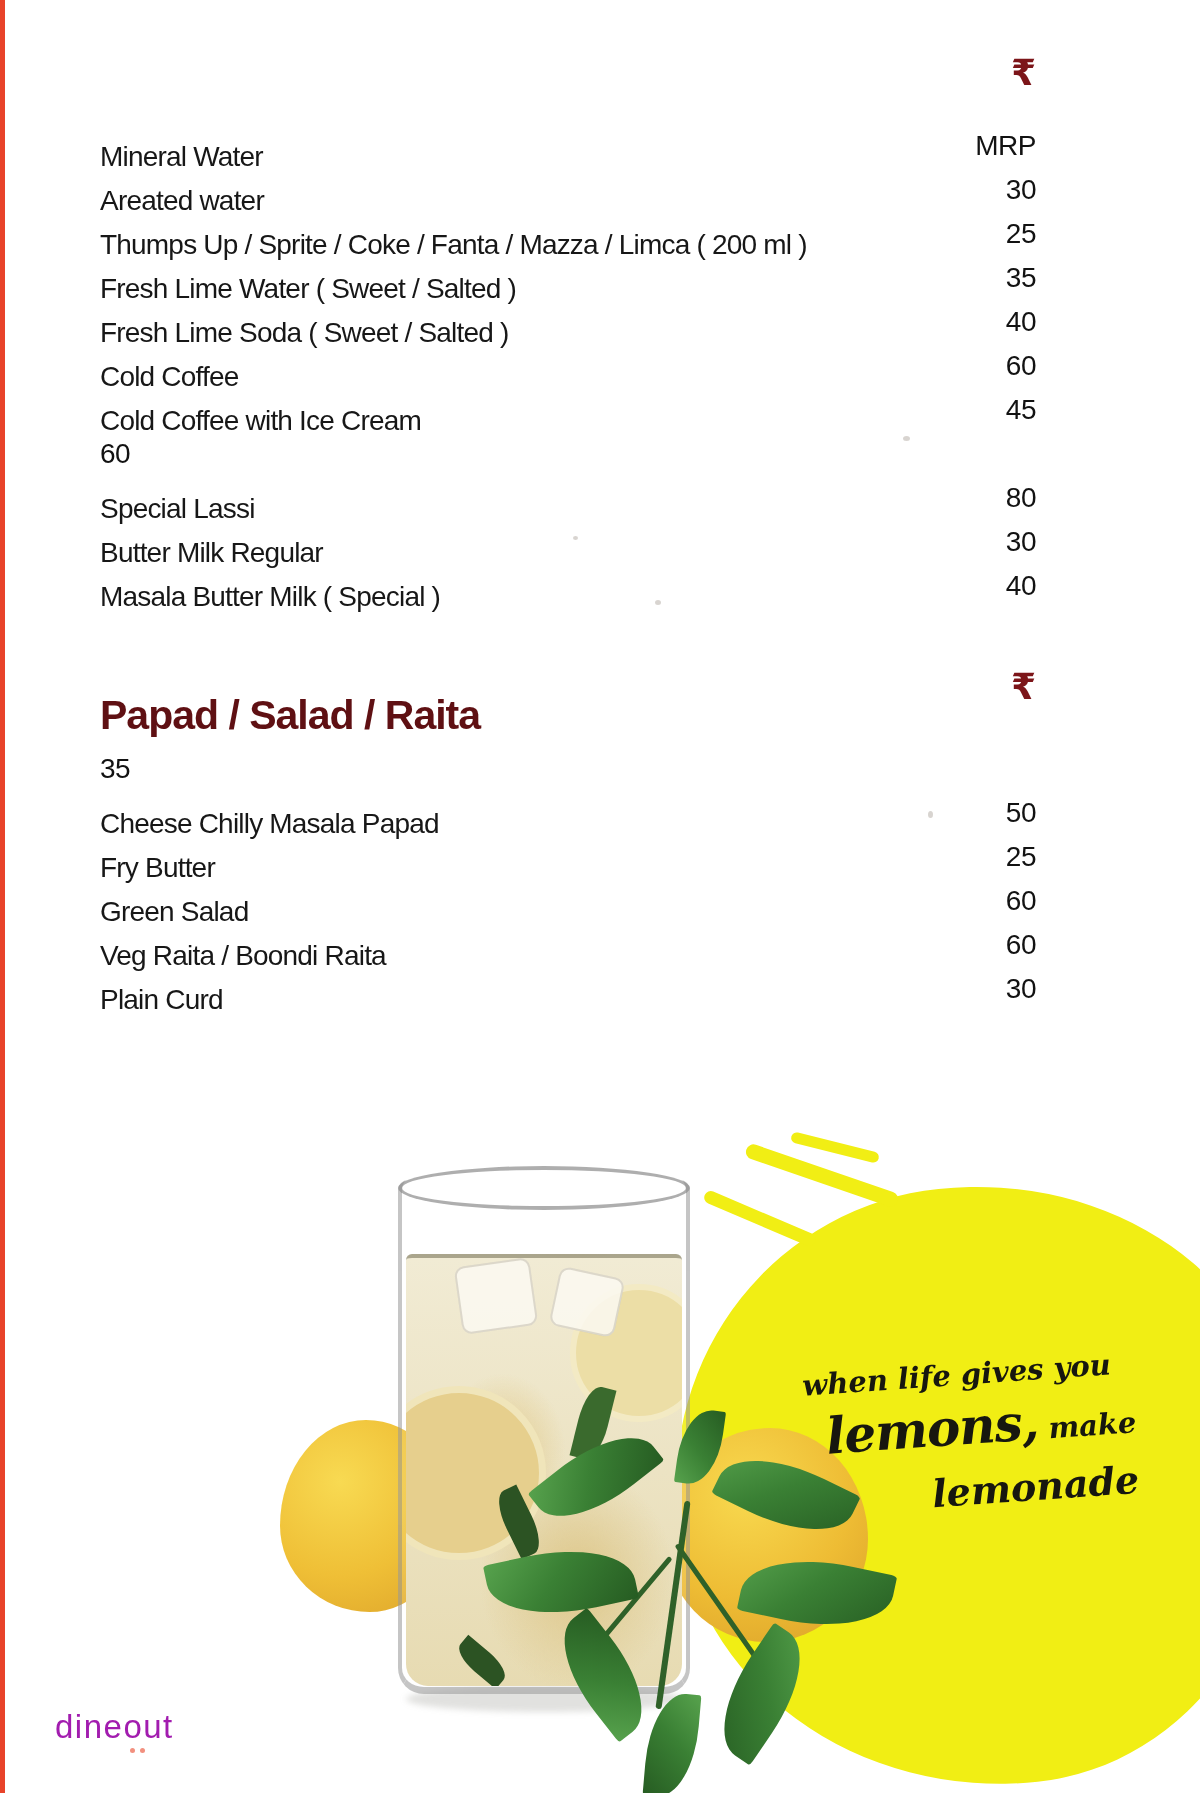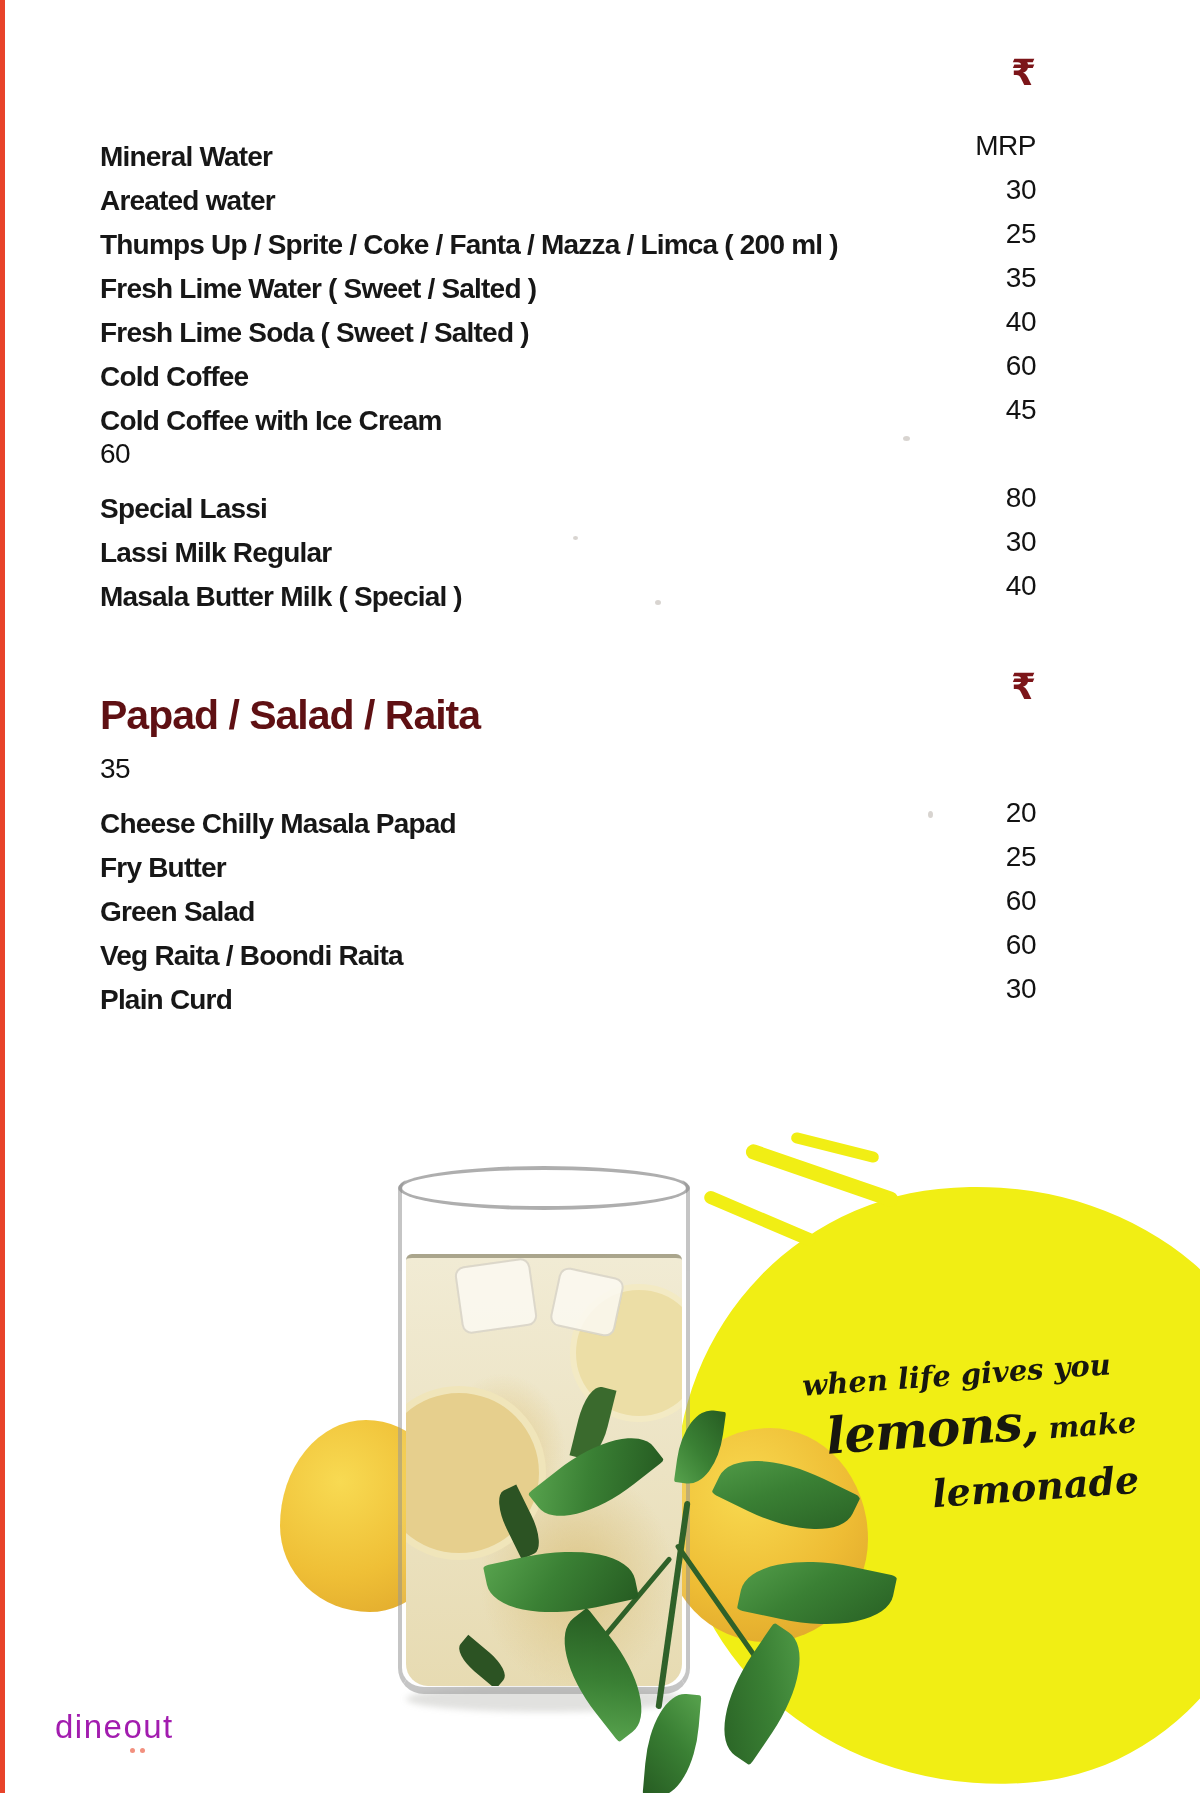--- a/index.html
+++ b/index.html
@@ -22,21 +22,21 @@
   }
   .rupee-1{top:52px;}
   .rupee-2{top:666px;}
 
   
   .rows{position:absolute;left:100px;right:164px;}
   .rows-1{top:141px;}
   .rows-2{top:764px;}
   .row{display:flex;justify-content:space-between;align-items:flex-start;height:44px;}
   .item-name{
-    font-size:28px;font-weight:bold;color:#171717;letter-spacing:-0.8px;
+    font-size:28px;font-weight:normal;color:#171717;letter-spacing:-0.8px;
     white-space:nowrap;line-height:32px;
   }
   .item-price{
     font-size:28px;font-weight:normal;color:#121212;line-height:32px;
     transform:translateY(-11px);letter-spacing:-0.5px;
   }
 
   
   .speck{position:absolute;border-radius:50%;background:#a89f96;opacity:.45;}
   .speck1{left:903px;top:436px;width:7px;height:5px;}
@@ -179,39 +179,39 @@
       <span class="item-price">45</span>
     </div>
     <div class="row">
       <span class="item-price">60</span>
     </div>
     <div class="row">
       <span class="item-name">Special Lassi</span>
       <span class="item-price">80</span>
     </div>
     <div class="row">
-      <span class="item-name">Lassi Milk Regular</span>
+      <span class="item-name">Butter Milk Regular</span>
       <span class="item-price">30</span>
     </div>
     <div class="row">
       <span class="item-name">Masala Butter Milk ( Special )</span>
       <span class="item-price">40</span>
     </div>
   </div>
 
   <div class="section-title title-2">Papad / Salad / Raita</div>
   <div class="rupee rupee-2">₹</div>
 
   <div class="rows rows-2">
     <div class="row">
       <span class="item-price">35</span>
     </div>
     <div class="row">
       <span class="item-name">Cheese  Chilly Masala Papad</span>
-      <span class="item-price">20</span>
+      <span class="item-price">50</span>
     </div>
     <div class="row">
       <span class="item-name">Fry Butter</span>
       <span class="item-price">25</span>
     </div>
     <div class="row">
       <span class="item-name">Green Salad</span>
       <span class="item-price">60</span>
     </div>
     <div class="row">

